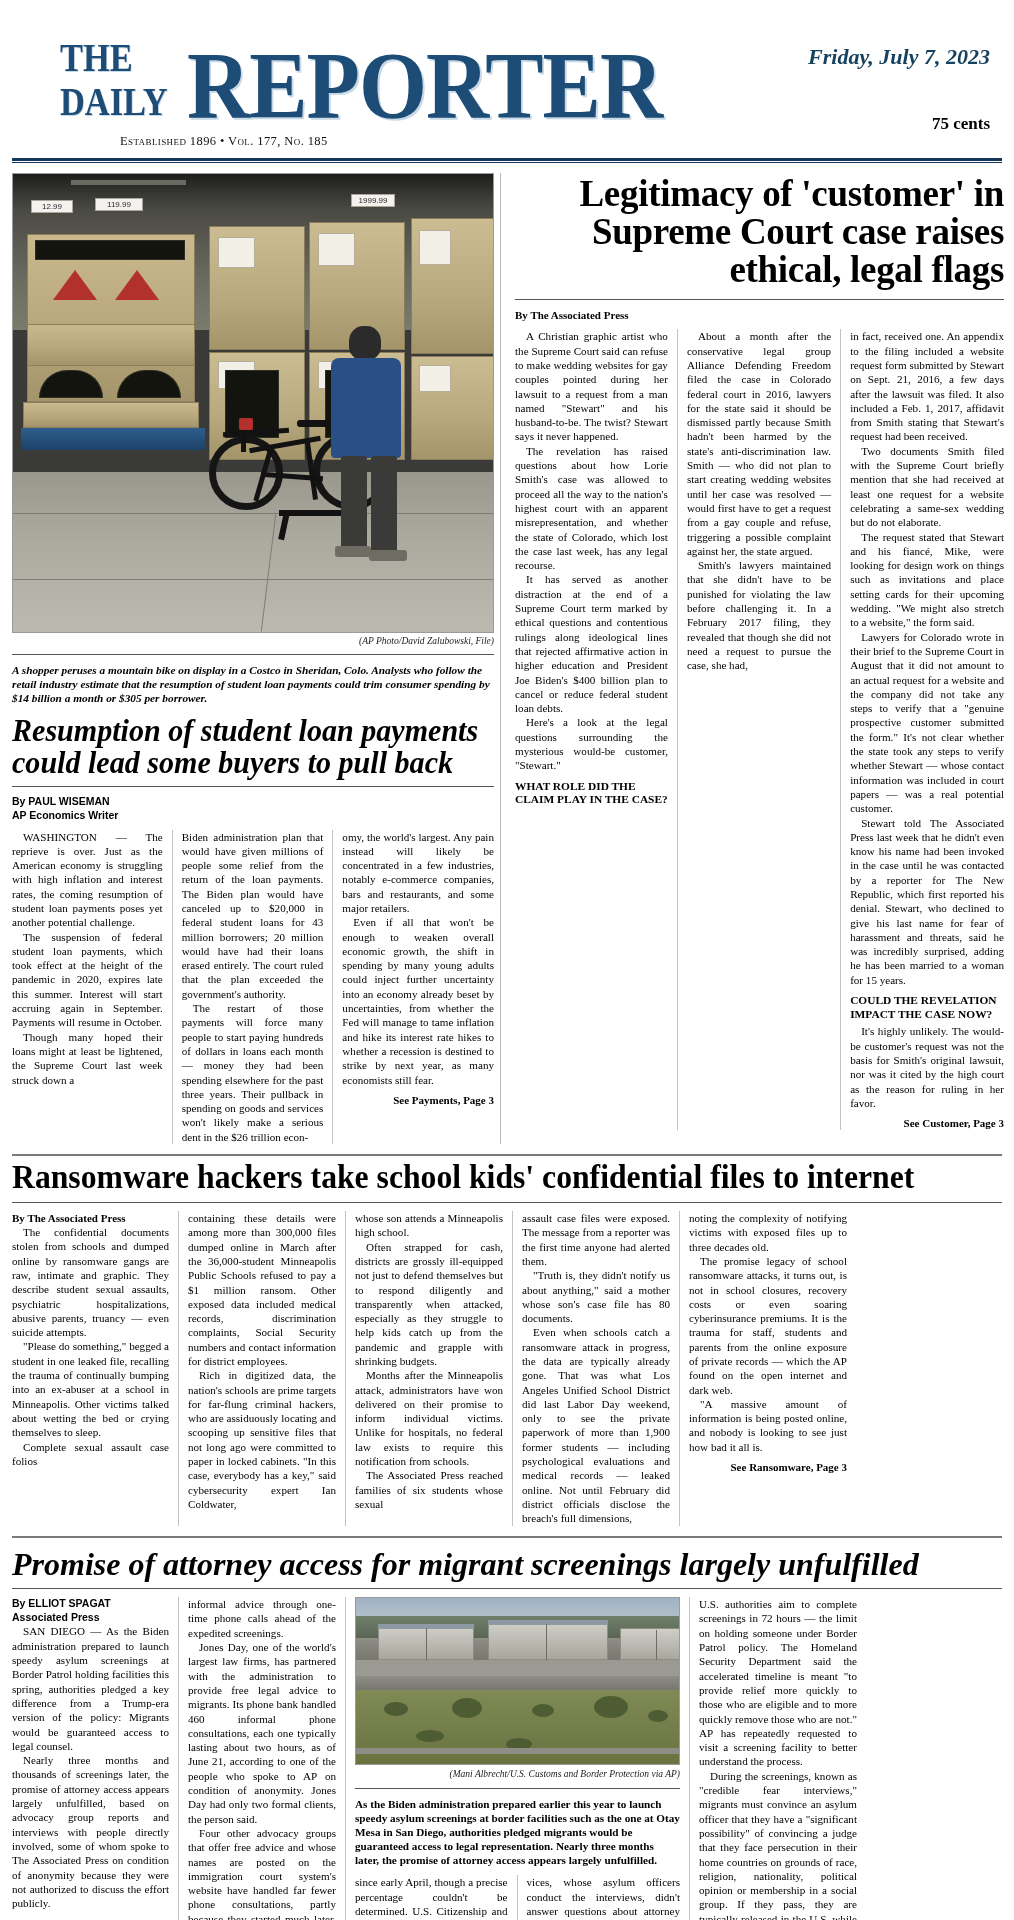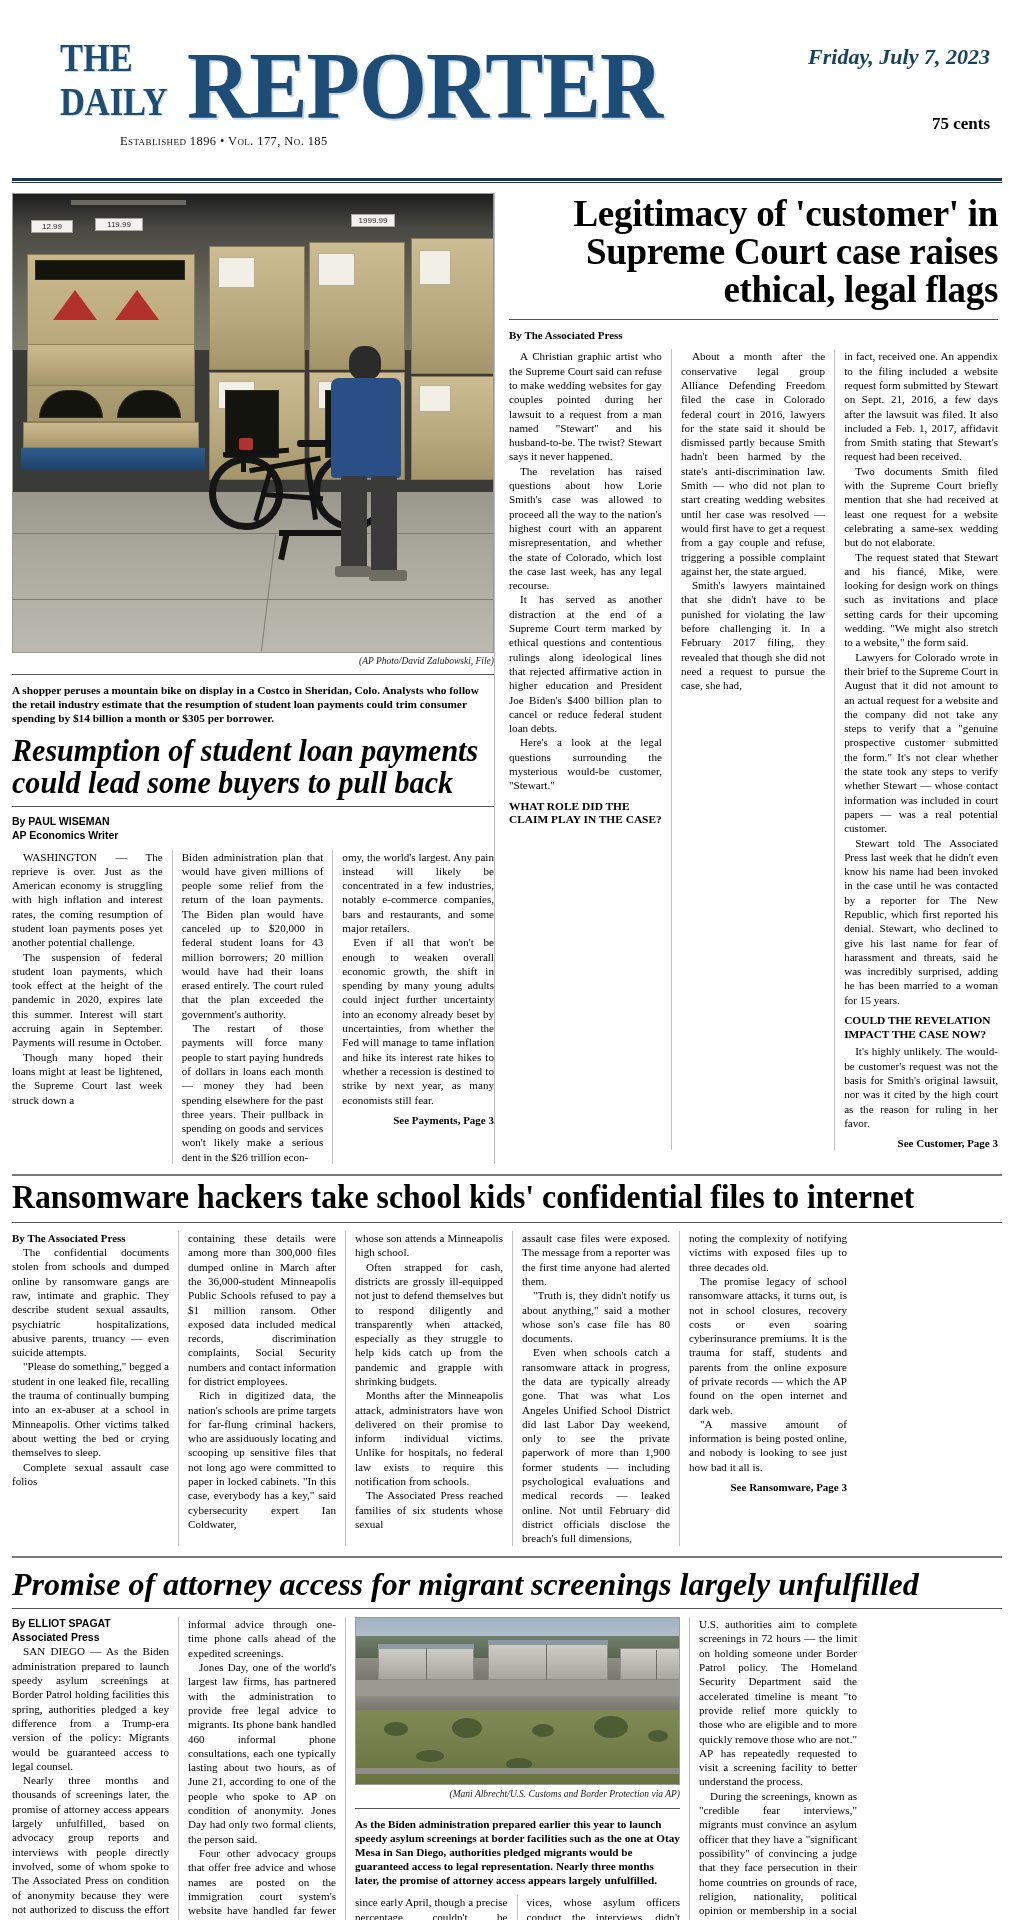--- a/index.html
+++ b/index.html
@@ -15,21 +15,21 @@
     min-height: 1920px;
     position: relative;
     overflow: hidden;
   }
 
   .page { width: 1014px; padding: 0 12px; }
 
   
   .masthead {
     position: relative;
-    height: 178px;
+    height: 158px;
     padding-top: 34px;
   }
   .logo-wrap {
     position: absolute;
     left: 48px;
     top: 38px;
     width: 480px;
   }
   .logo-line {
     display: flex;
@@ -101,21 +101,21 @@
   .rule-double {
     border-top: 3px solid #14375a;
     border-bottom: 1.5px solid #14375a;
     height: 5px;
     margin: 0 0 10px 0;
   }
   .rule-thin { border-top: 1px solid #555; height: 1px; margin: 8px 0; }
   .rule-med  { border-top: 2.5px solid #7a7a7a; height: 2px; margin: 10px 0 4px 0; }
 
   
-  .top-wrap { display: flex; gap: 0; }
+  .top-wrap { display: flex; gap: 6px; }
   .top-left  { width: 482px; }
   .top-right { width: 504px; padding-left: 14px; border-left: 1px solid #b9b9b9; }
 
   .photo {
     width: 100%;
     position: relative;
     overflow: hidden;
     border: 1px solid #9a9a9a;
     background: #3a3a38;
   }
@@ -162,20 +162,21 @@
     margin: 3px 0 0 0;
   }
   .photo-caption {
     font-family: "Liberation Serif", serif;
     font-weight: bold;
     font-size: 11.3px;
     line-height: 1.24;
     color: #000;
     margin-top: 5px;
     text-align: left;
+    font-style: italic;
   }
 
   .hl-serif-italic {
     font-family: "Liberation Serif", serif;
     font-style: italic;
     font-weight: bold;
     line-height: 1.02;
     color: #000;
   }
   .hl-serif {

